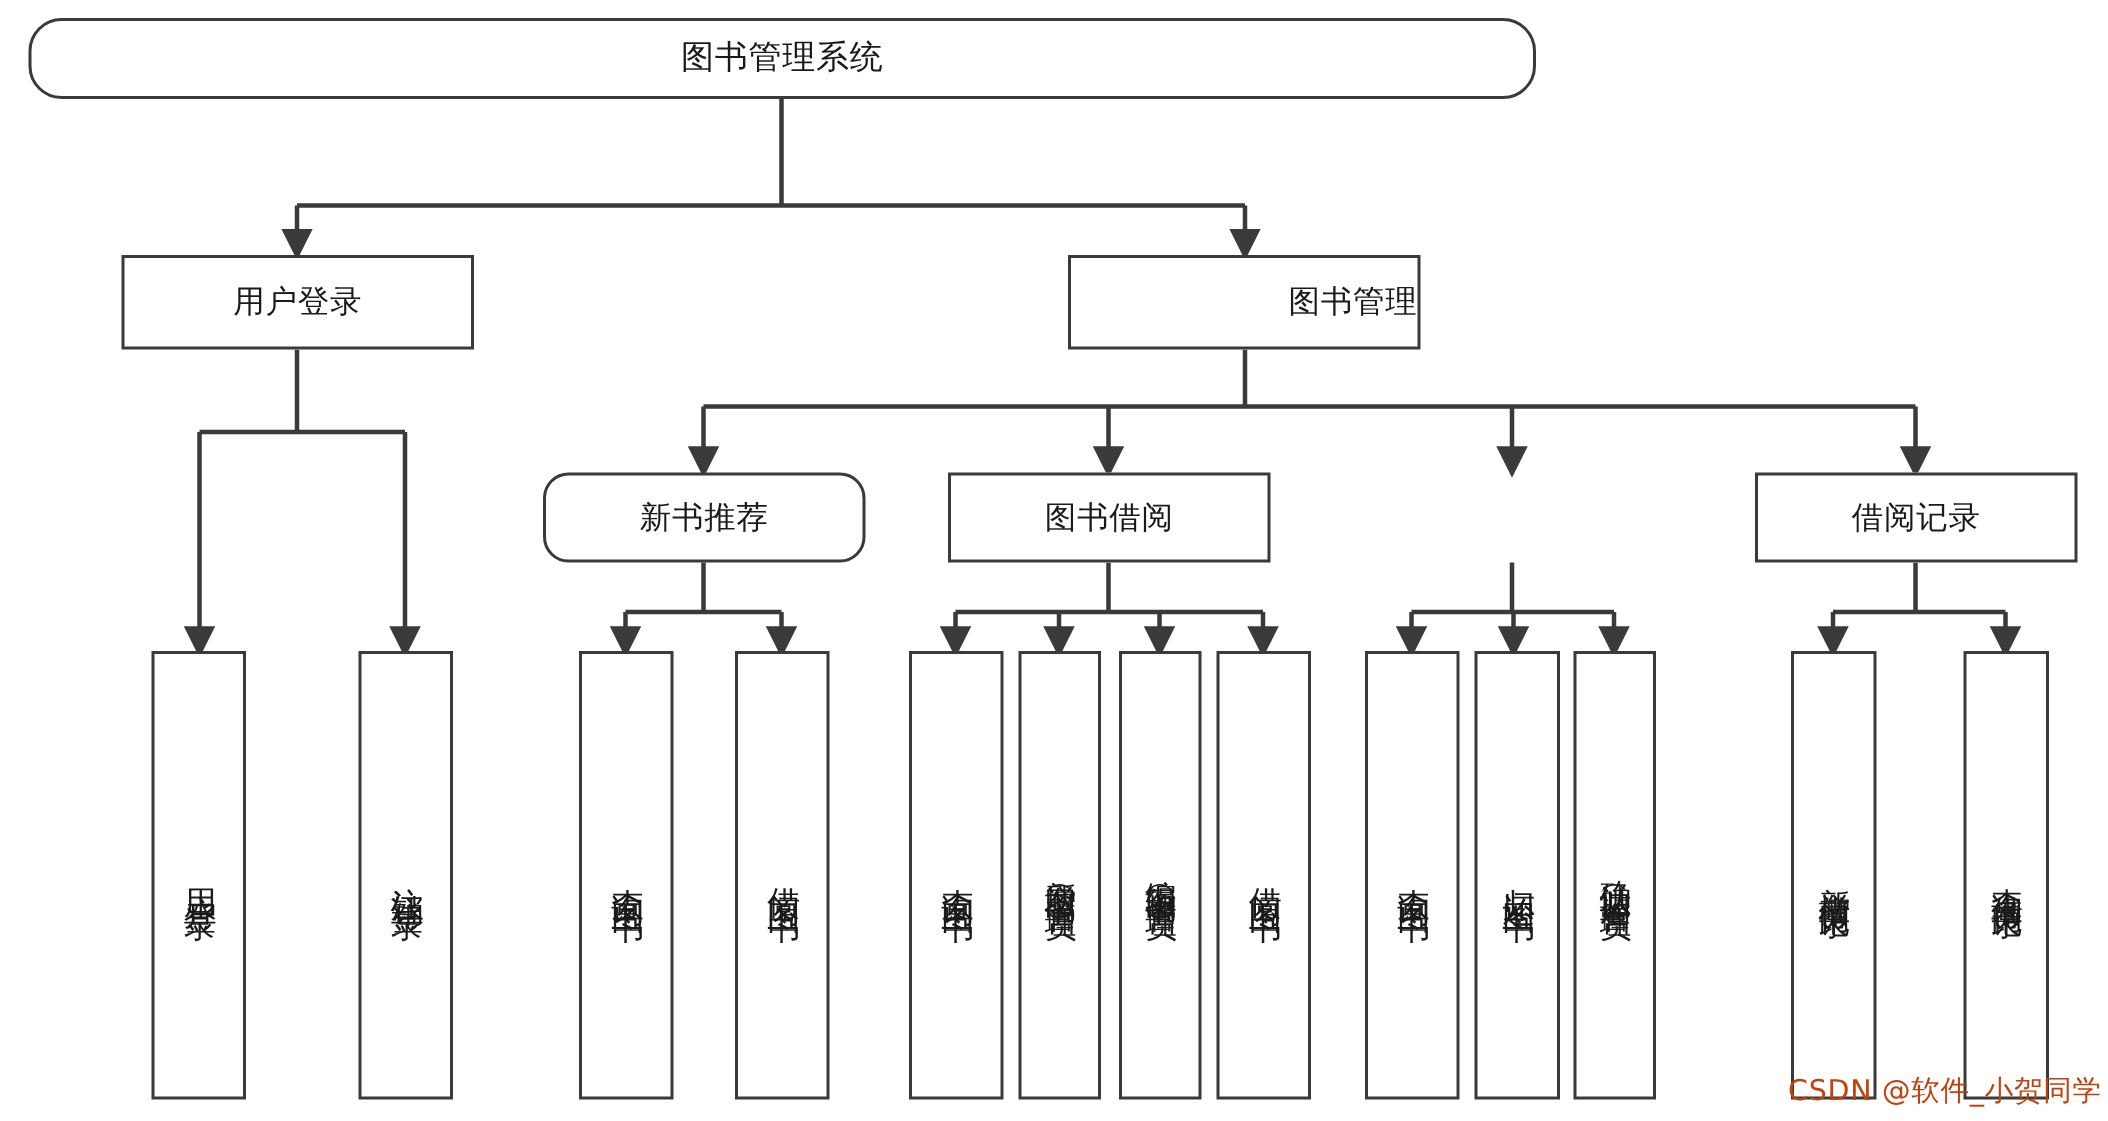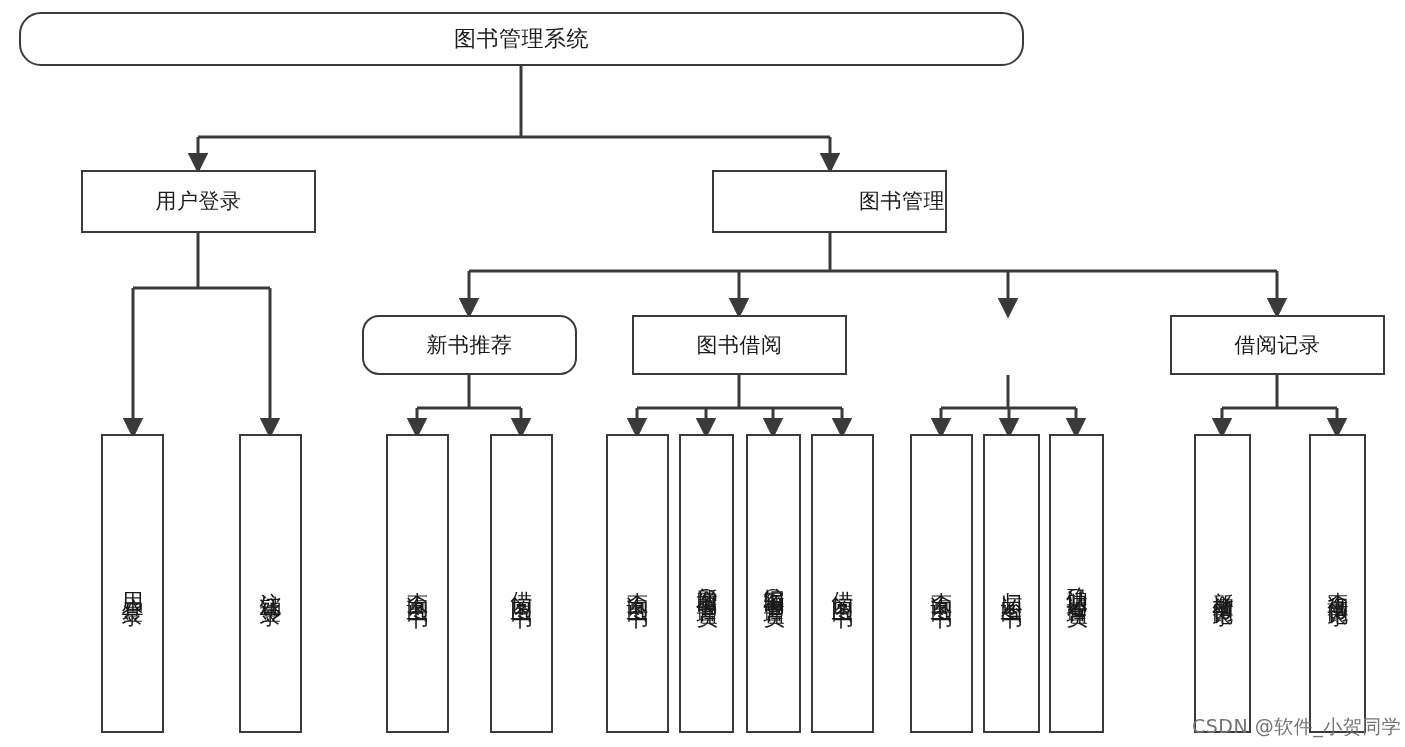--- a/index.html
+++ b/index.html
@@ -63,21 +63,21 @@
     line-height: 1.0;
     letter-spacing: 5px;
     white-space: nowrap;
   }
   .node.vert.narrow .label {
     font-size: 21px;
     letter-spacing: 3px;
   }
   .watermark {
     position: absolute;
-    color: #737373;
+    color: #c2410c;
     font-size: 19px;
     white-space: nowrap;
     z-index: 5;
     letter-spacing: 0.5px;
   }
 </style>
 </head>
 <body>
 
 <div id="canvas">

